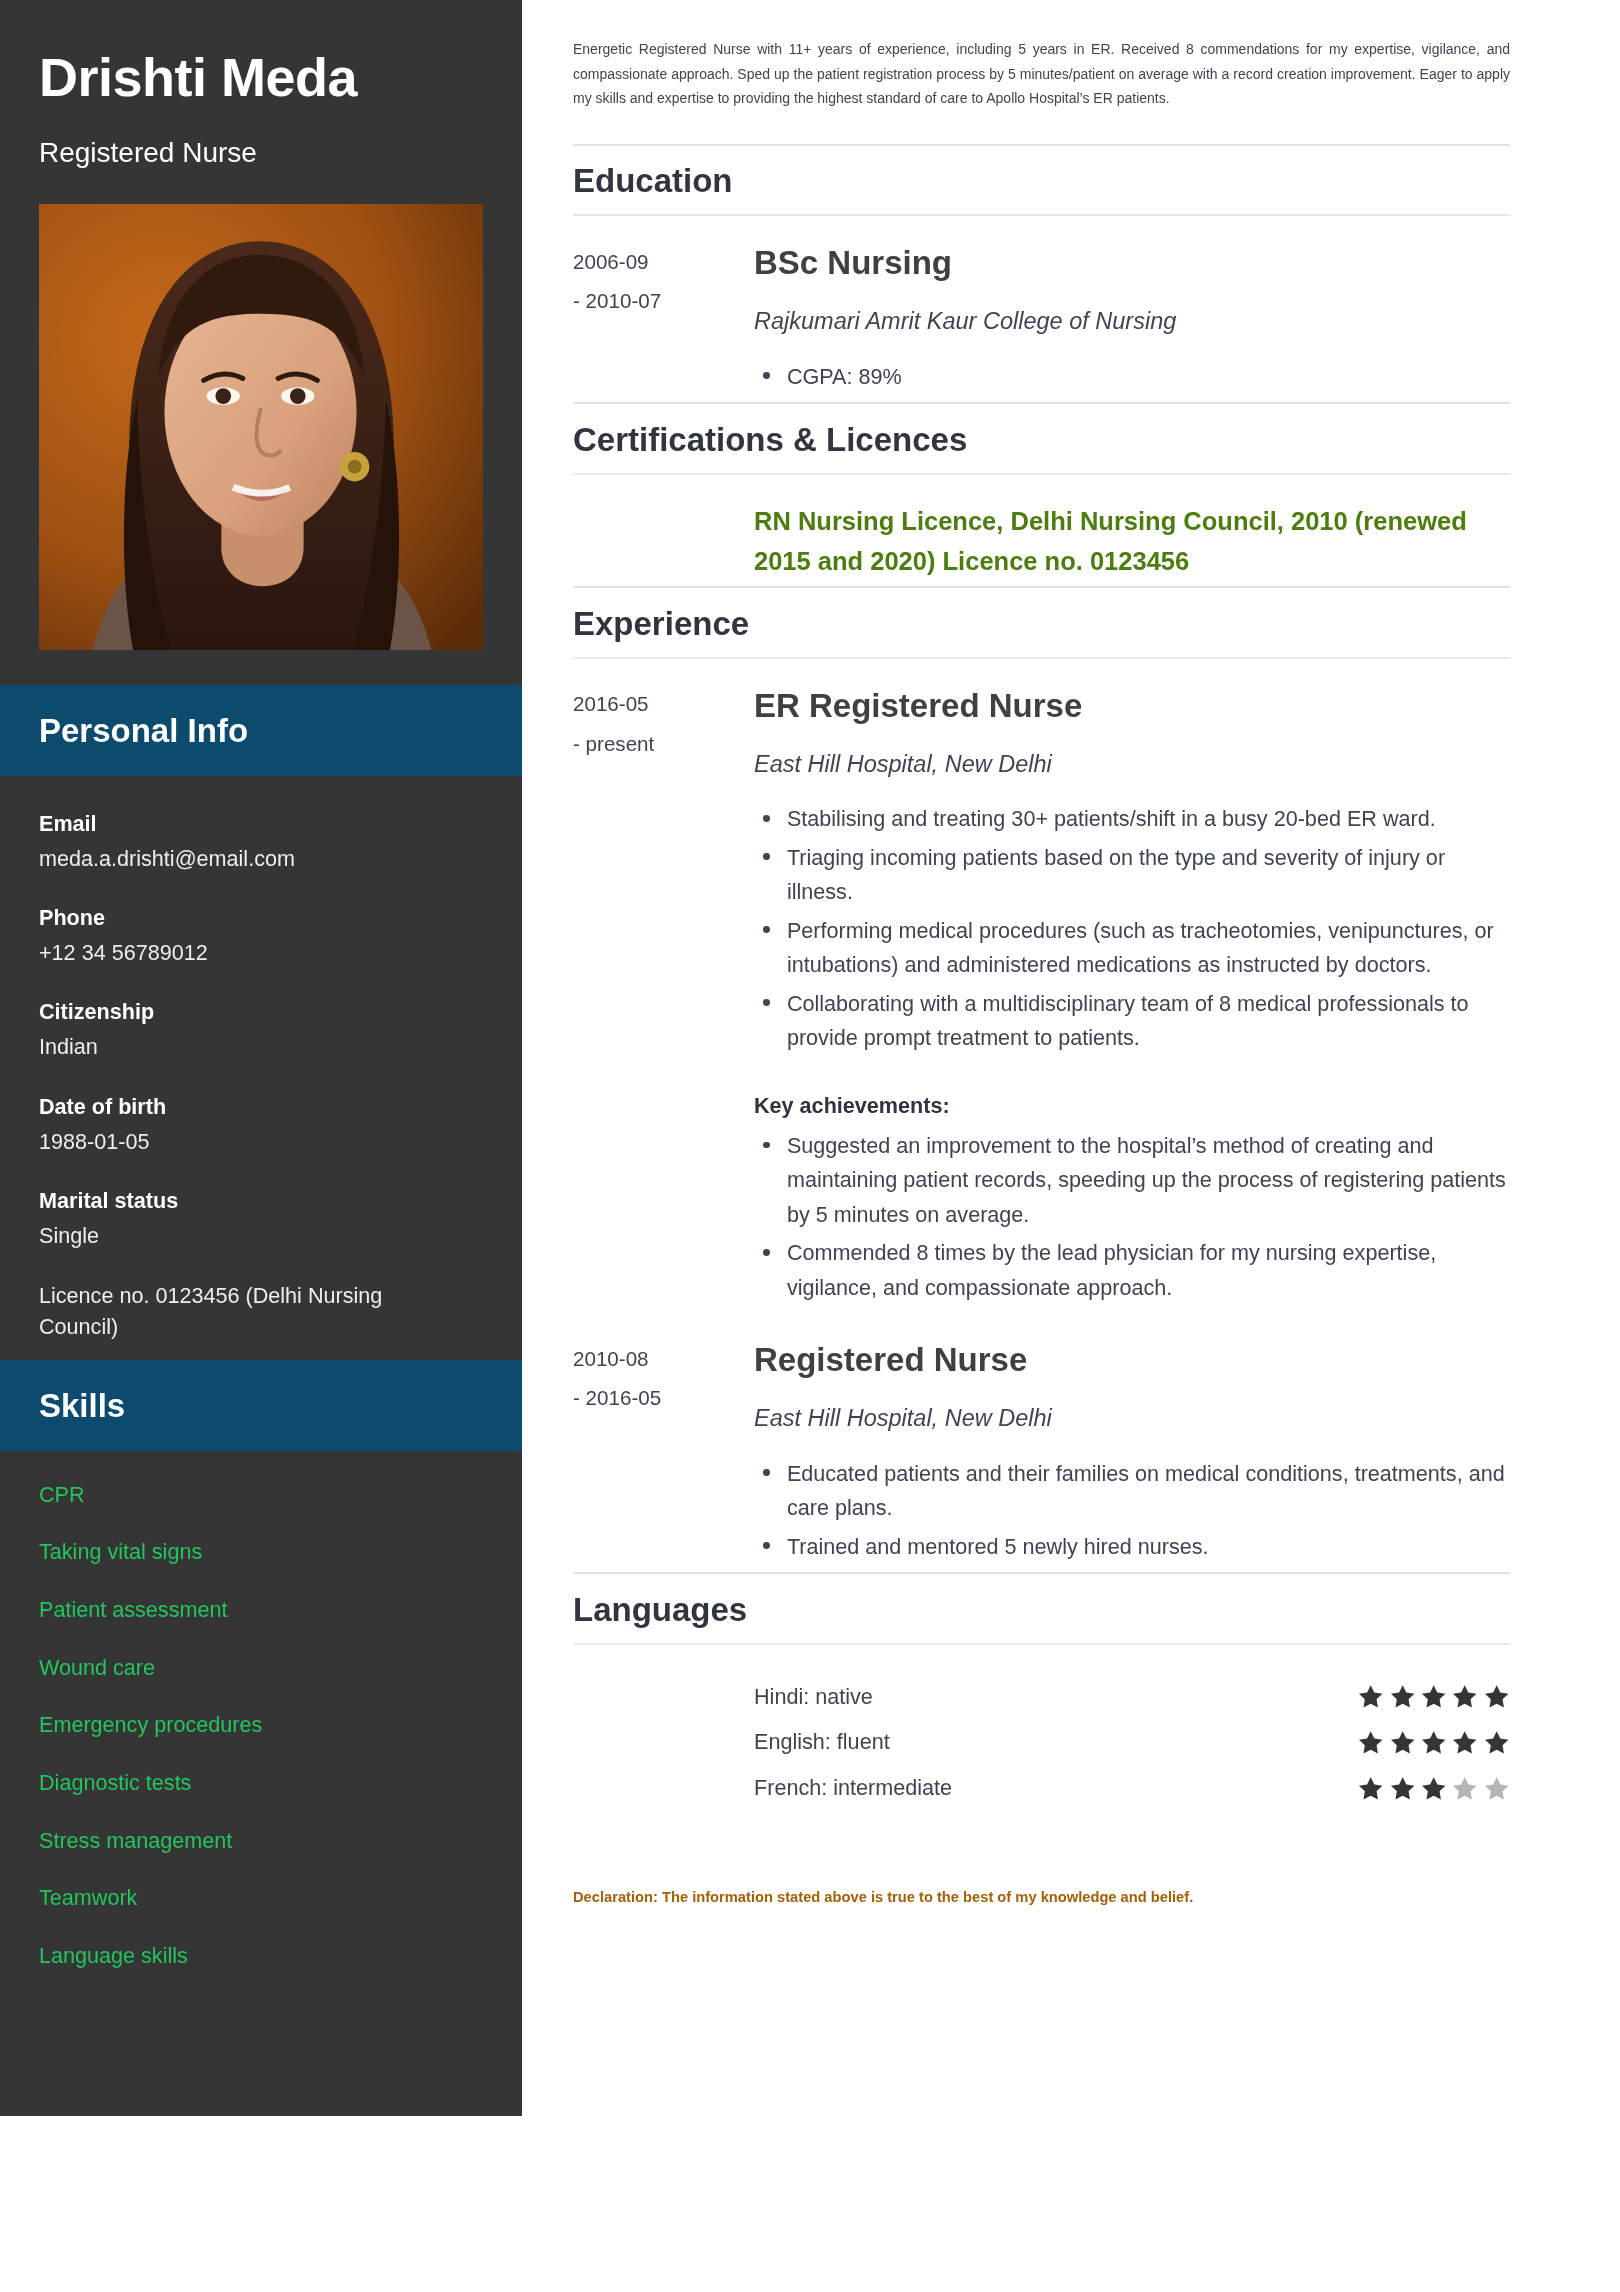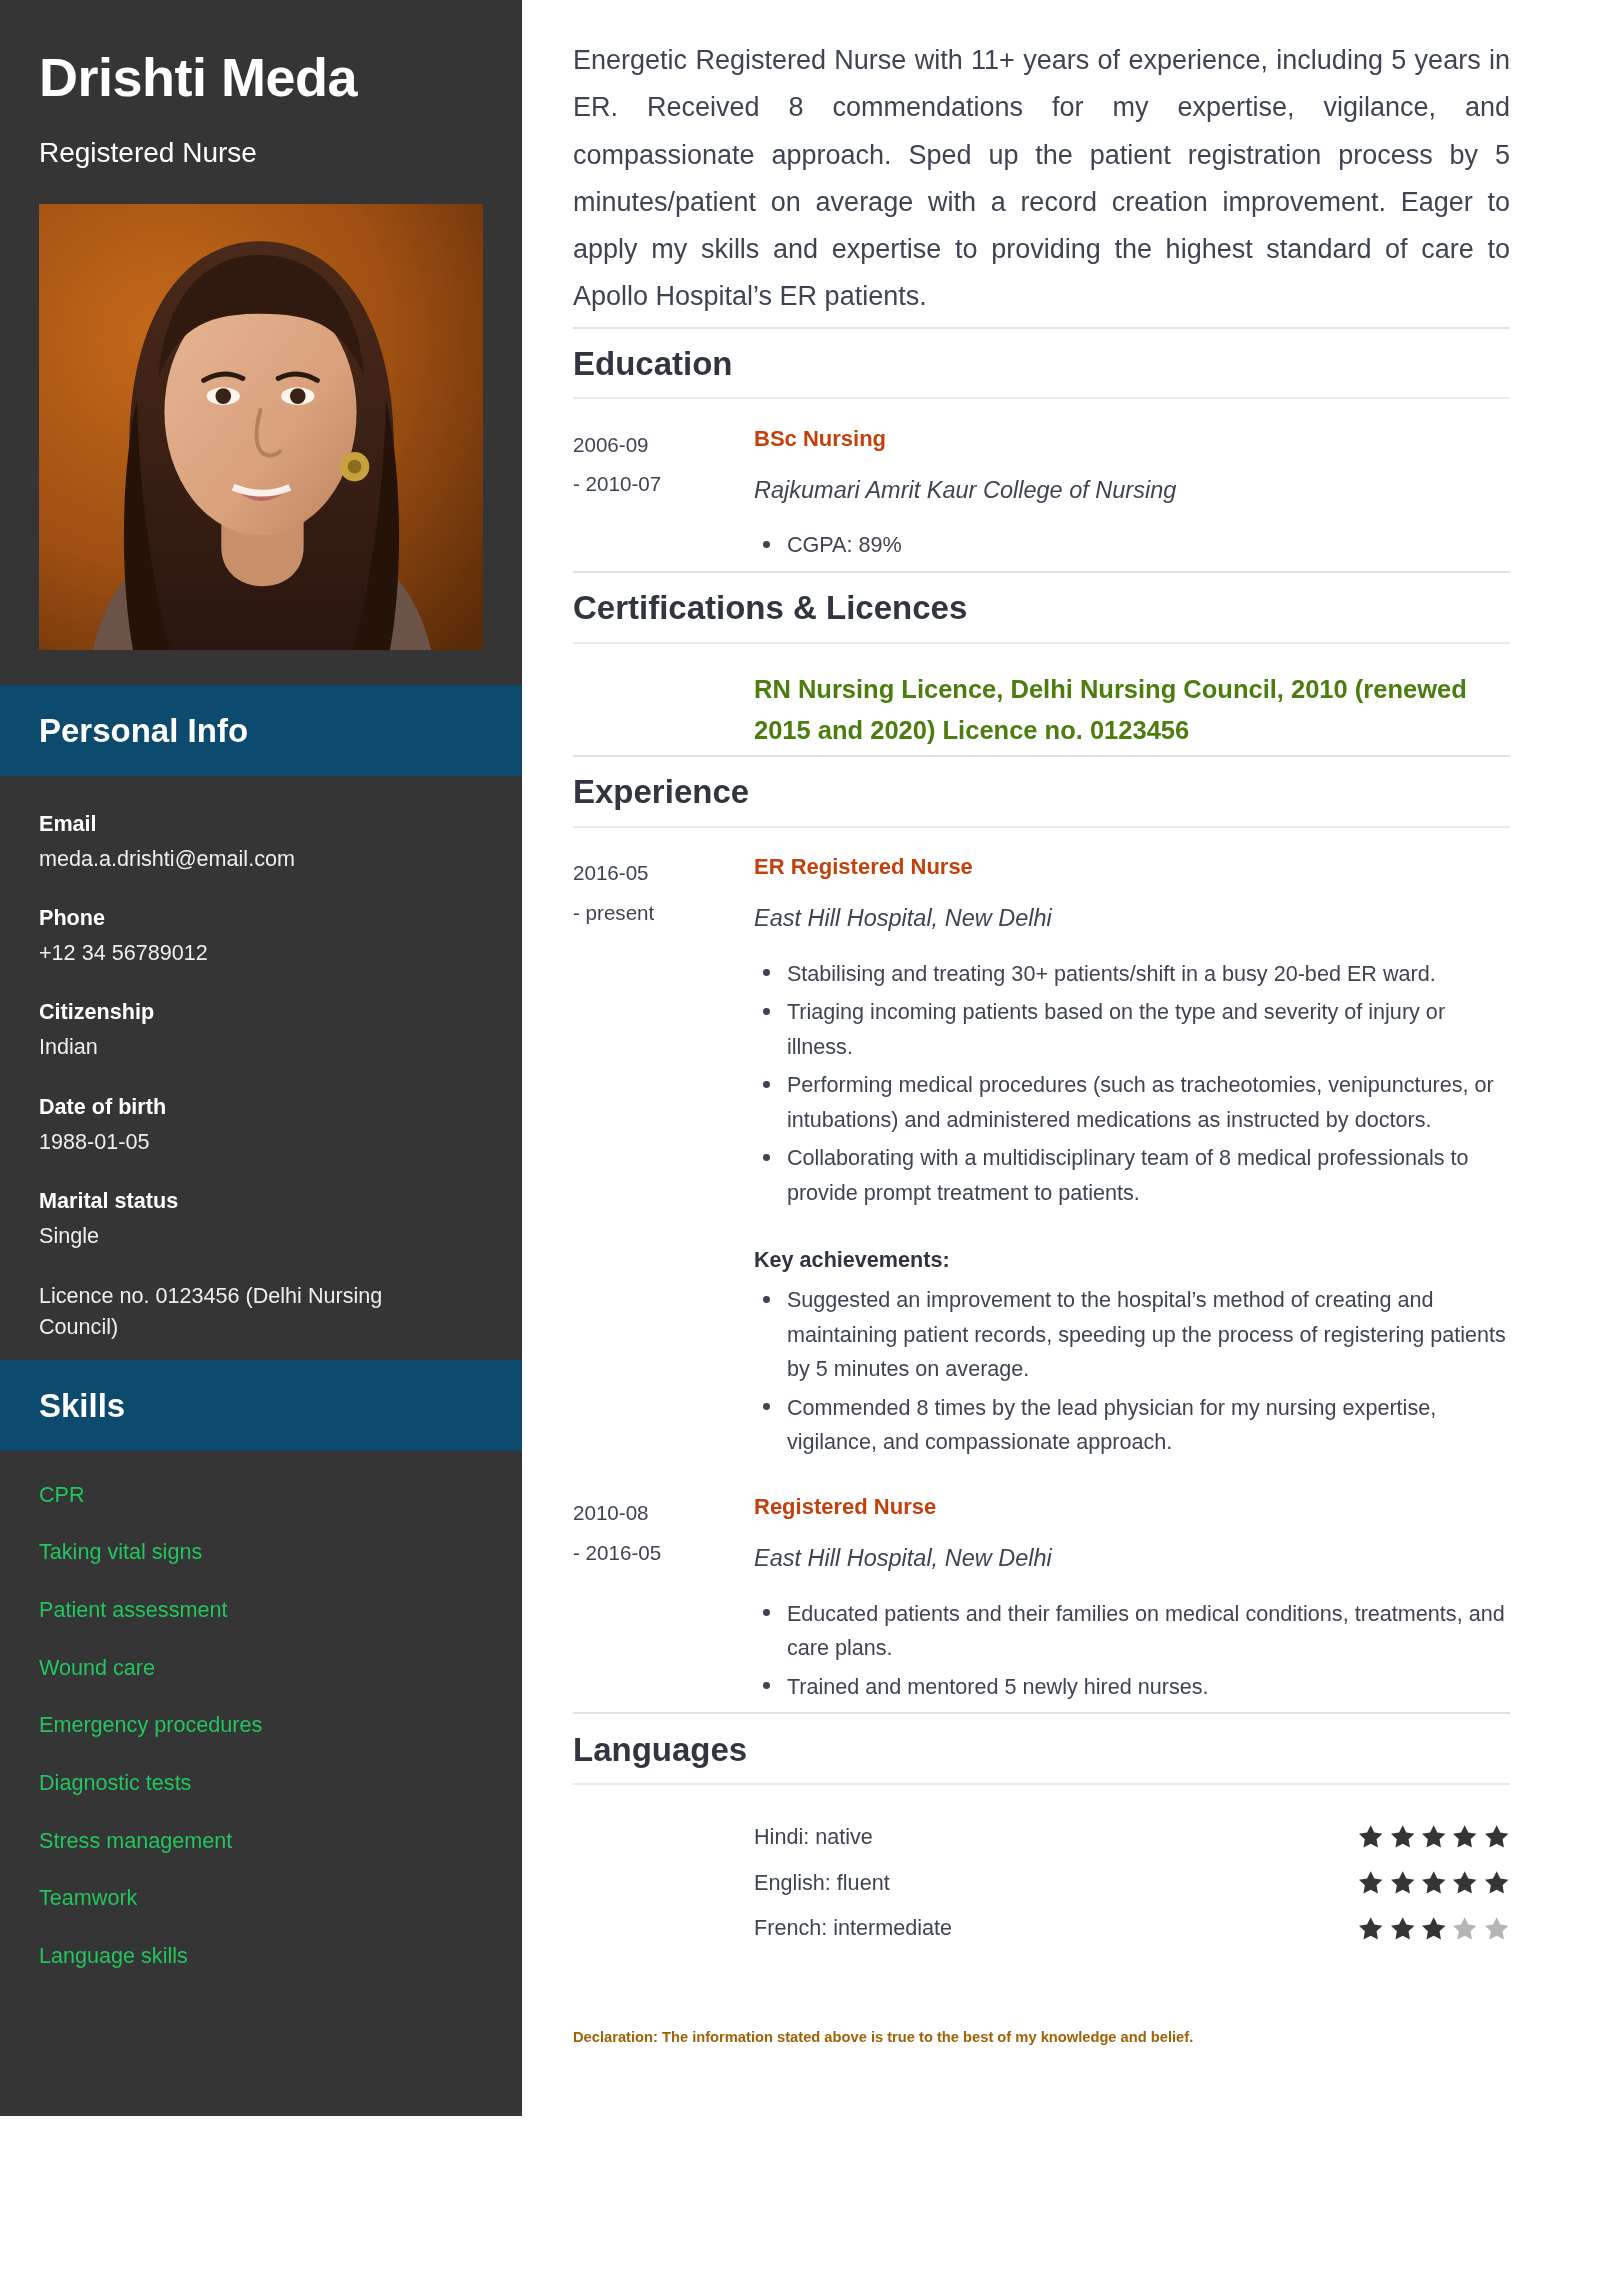--- a/index.html
+++ b/index.html
@@ -92,25 +92,25 @@
   }
 
   
   .main {
     flex:1 1 auto;
     padding:37px 54px 39px 51px;
     color:#3b4050;
     min-width:0;
   }
   .summary {
-    font-size:27px;
+    font-size:14px;
     line-height:1.75;
     text-align:justify;
     color:#3f4452;
-    margin-bottom:6px;
+    margin-bottom:33px;
   }
 
   .section { margin-top:0; }
   .sec-head {
     font-size:33px;
     font-weight:bold;
     color:#31353f;
     padding:15.7px 0 13.7px 0;
     border-top:2px solid #e2e2e2;
     border-bottom:2px solid #e9e9e9;
@@ -125,23 +125,23 @@
     flex:0 0 181px;
     font-size:20.6px;
     line-height:1.35;
     color:#3f4452;
     padding-top:5.9px;
   }
   .entry-date div + div { margin-top:11.8px; }
   .entry-body { flex:1 1 auto; min-width:0; }
 
   .entry-title {
-    font-size:22px;
-    font-weight:bold;
-    color:#c2410c;
+    font-size:33px;
+    font-weight:bold;
+    color:#404040;
     line-height:1.3;
   }
   .entry-sub {
     margin-top:21.6px;
     font-size:23.5px;
     font-style:italic;
     color:#3f4452;
     line-height:1.35;
   }
   .cert-text {

